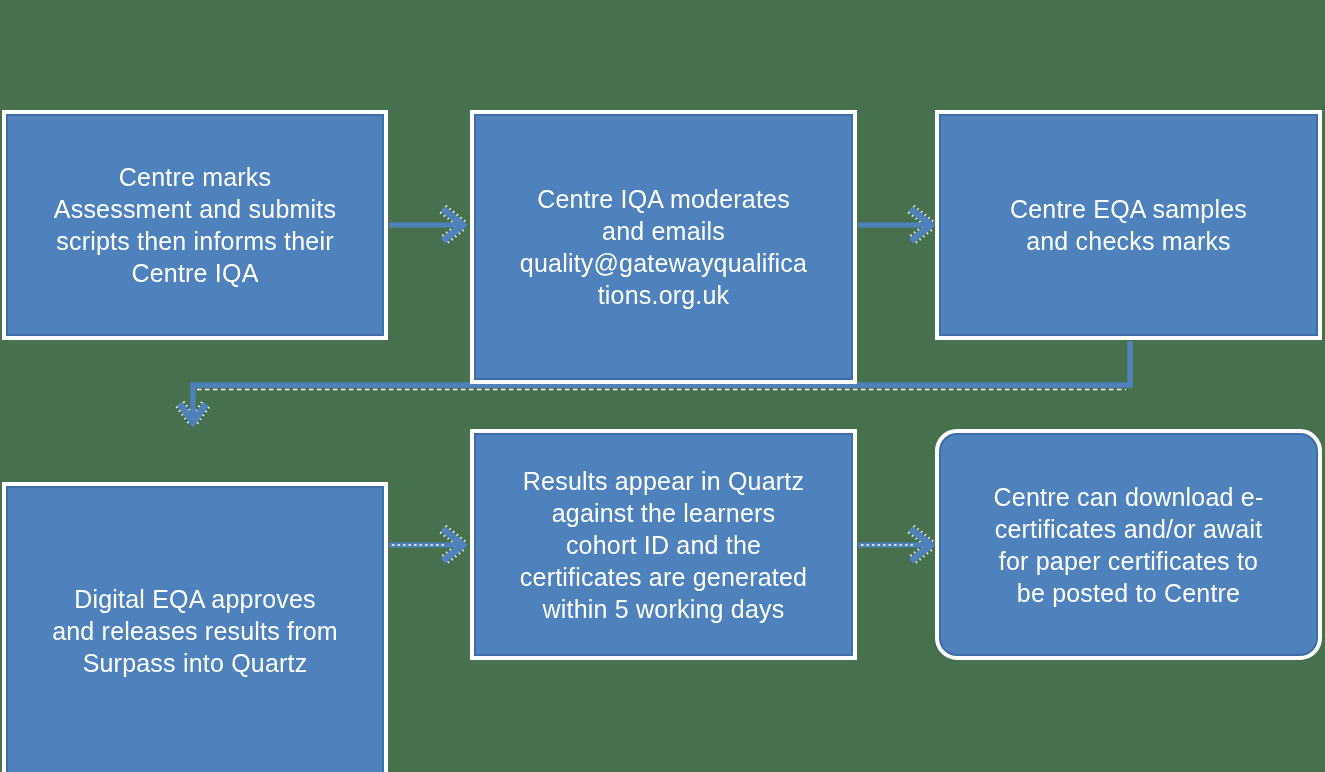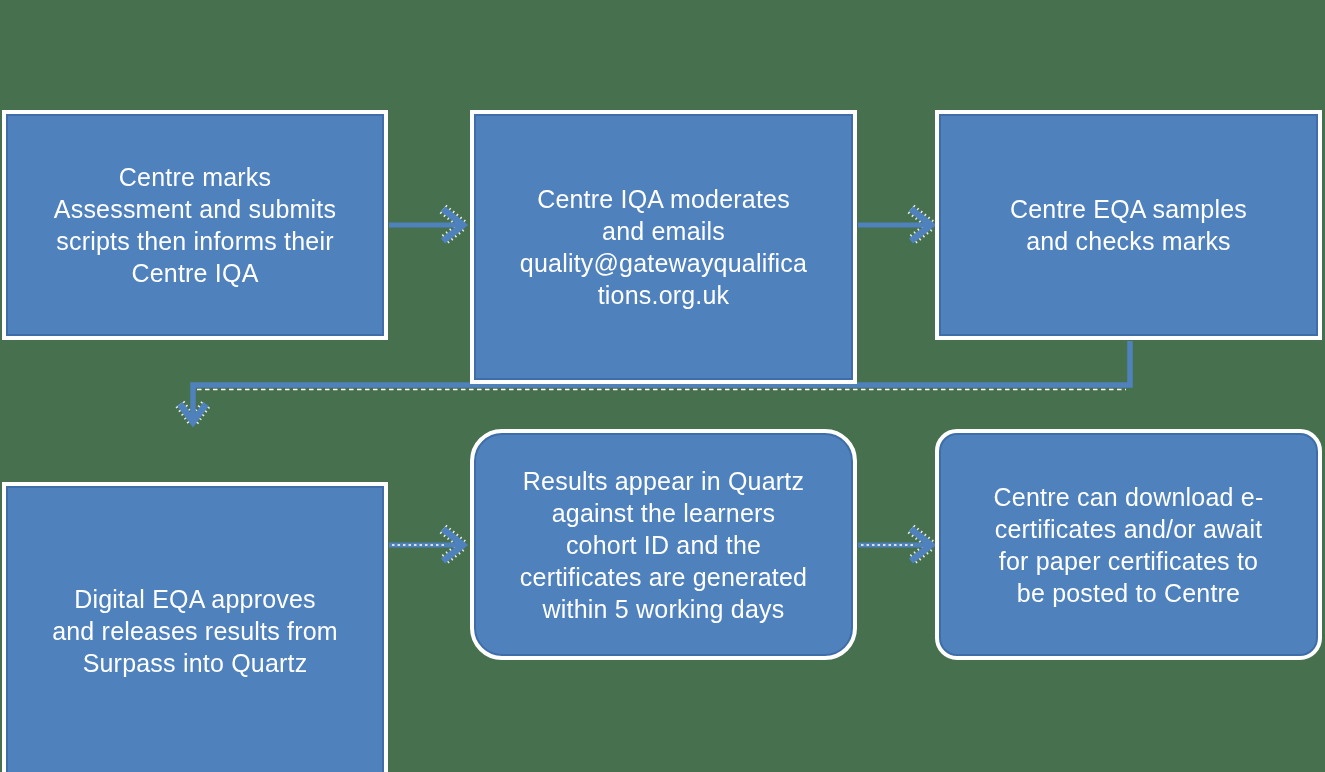--- a/index.html
+++ b/index.html
@@ -29,21 +29,21 @@
     font-size: 25px;
     line-height: 32px;
     white-space: pre-line;
     letter-spacing: 0.2px;
   }
   
   .box-1 { left: 2px;   top: 110px; width: 386px; height: 230px; }
   .box-2 { left: 470px; top: 110px; width: 387px; height: 274px; }
   .box-3 { left: 935px; top: 110px; width: 387px; height: 230px; justify-content: flex-end; }
   .box-4 { left: 2px;   top: 445px; width: 386px; height: 297px; margin-top: 37px; }
-  .box-5 { left: 470px; top: 429px; width: 387px; height: 231px; border-radius: 32px; }
+  .box-5 { left: 470px; top: 429px; width: 387px; height: 231px; }
   .box-6 { left: 935px; top: 429px; width: 387px; height: 231px; border-radius: 22px; }
 
   .connector-layer {
     position: absolute;
     left: 0; top: 0;
     width: 1325px; height: 772px;
     pointer-events: none;
   }
   .shaft   { stroke: #4f81bd; stroke-width: 5; fill: none; }
   .shaft-thick { stroke: #4f81bd; stroke-width: 5.5; fill: none; }

